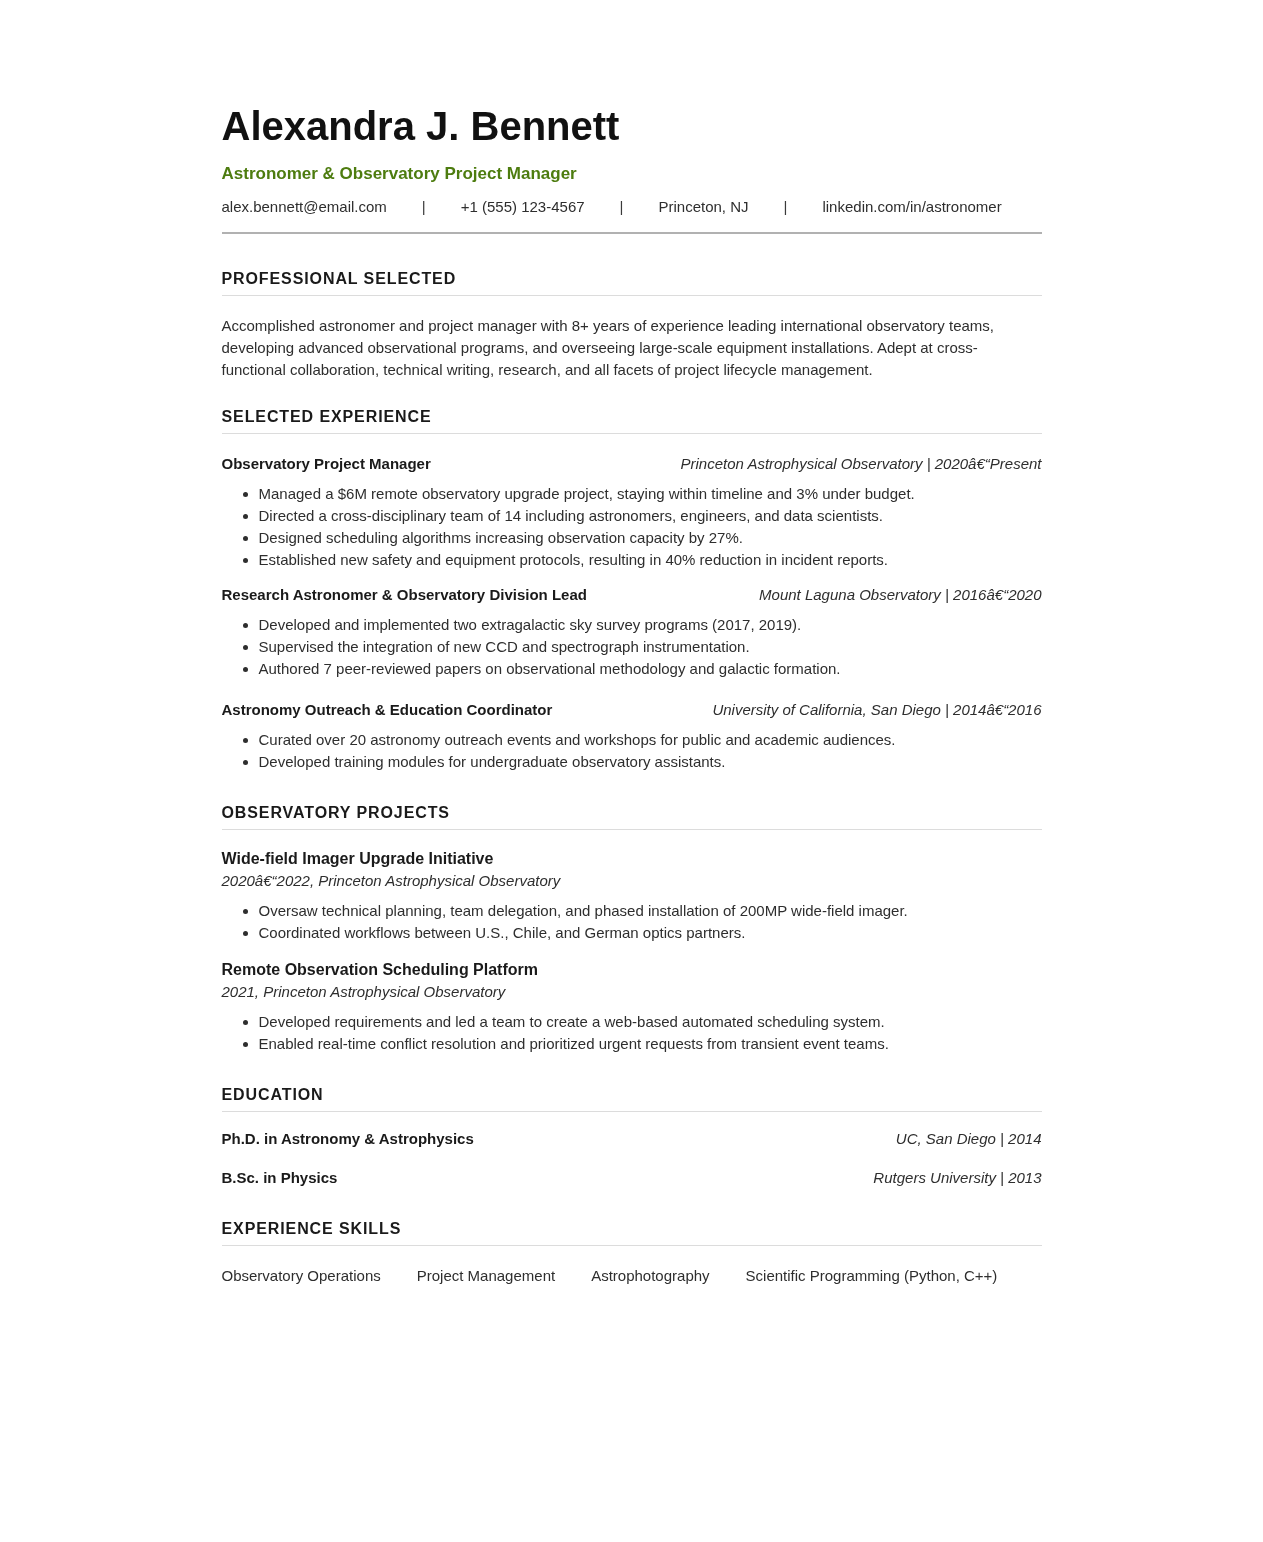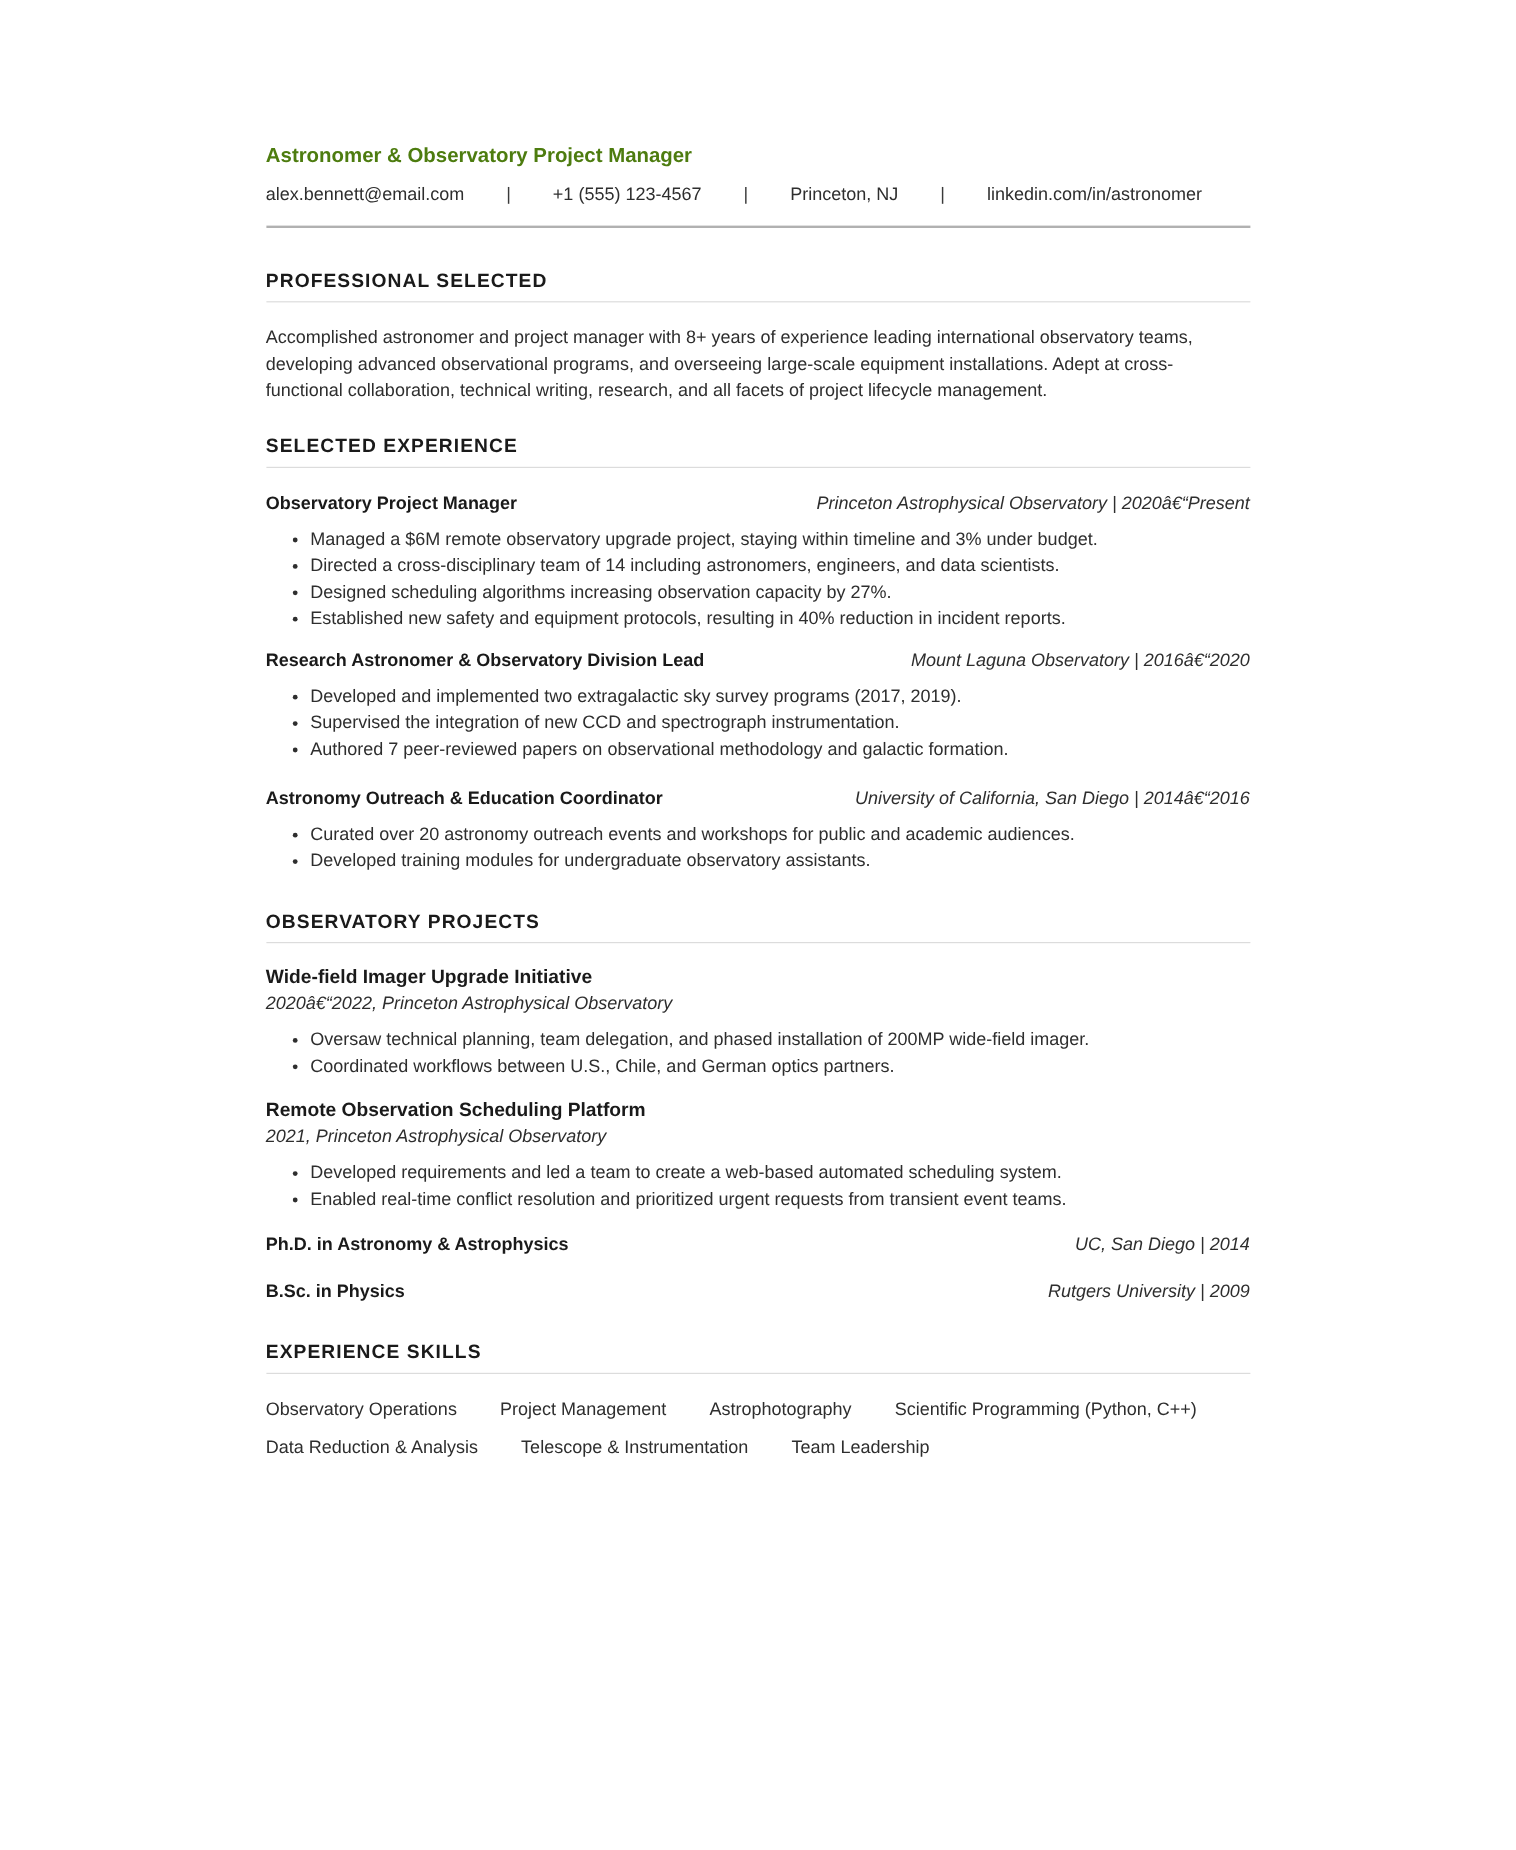--- a/index.html
+++ b/index.html
@@ -171,20 +171,21 @@
   }
   .skill-item { white-space: nowrap; }
 </style>
 </head>
 <body>
 
 <div class="clip-region">
   <div class="page">
 
     <header>
+      <h1 class="name">Alexandra J. Bennett</h1>
       <p class="headline">Astronomer &amp; Observatory Project Manager</p>
       <div class="contact-line">
         <span>alex.bennett@email.com</span>
         <span class="contact-sep">|</span>
         <span>+1 (555) 123-4567</span>
         <span class="contact-sep">|</span>
         <span>Princeton, NJ</span>
         <span class="contact-sep">|</span>
         <span>linkedin.com/in/astronomer</span>
       </div>
@@ -252,28 +253,29 @@
         <p class="project-title">Remote Observation Scheduling Platform</p>
         <p class="project-meta">2021, Princeton Astrophysical Observatory</p>
         <ul class="bullets">
           <li>Developed requirements and led a team to create a web-based automated scheduling system.</li>
           <li>Enabled real-time conflict resolution and prioritized urgent requests from transient event teams.</li>
         </ul>
       </div>
     </section>
 
     <section>
+      <h2 class="section-heading mt-s4">EDUCATION</h2>
 
       <div class="edu-row edu-row-1">
         <span class="edu-degree">Ph.D. in Astronomy &amp; Astrophysics</span>
         <span class="edu-meta">UC, San Diego | 2014</span>
       </div>
       <div class="edu-row edu-row-2">
         <span class="edu-degree">B.Sc. in Physics</span>
-        <span class="edu-meta">Rutgers University | 2009</span>
+        <span class="edu-meta">Rutgers University | 2013</span>
       </div>
     </section>
 
     <section>
       <h2 class="section-heading mt-s5">EXPERIENCE SKILLS</h2>
       <div class="skills-list">
         <span class="skill-item">Observatory Operations</span>
         <span class="skill-item">Project Management</span>
         <span class="skill-item">Astrophotography</span>
         <span class="skill-item">Scientific Programming (Python, C++)</span>

